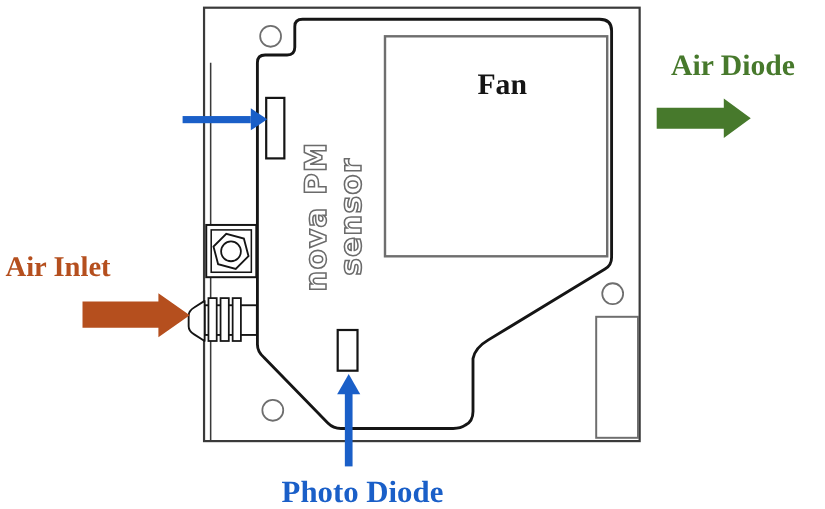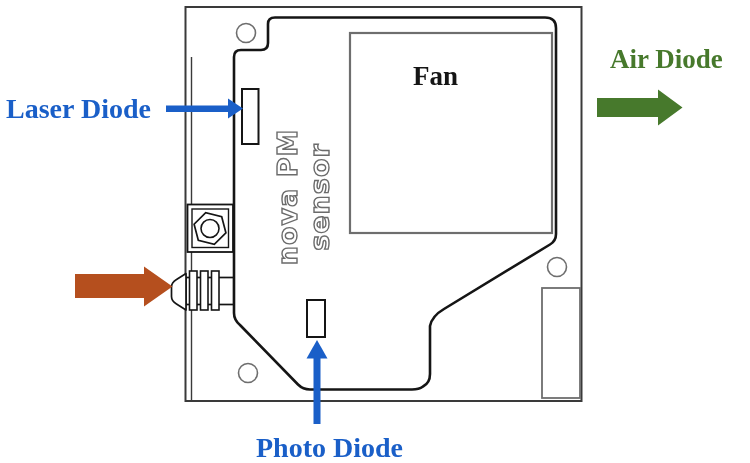--- a/index.html
+++ b/index.html
@@ -84,21 +84,21 @@
       <polygon points="306.5,358.5 317,340 327.5,358.5" class="arrow-blue"></polygon>
     </g>
 
     <polygon points="75,274 144,274 144,266.5 172.5,286.5 144,306.5 144,298 75,298" class="arrow-orange"></polygon>
 
     <polygon points="597,98 658,98 658,89.5 682.5,107.5 658,125.5 658,117 597,117" class="arrow-green"></polygon>
   </svg>
 
   <div class="silkscreen">nova PM sensor</div>
 
-  <div class="label blue" style="left:6px;top:95px;font-size:28px;">Laser Diode</div>
 
+  <div class="label orange" style="left:5px;top:230px;font-size:26px;">Air Inlet</div>
 
   <div class="label blue" style="left:256px;top:434px;font-size:28px;">Photo Diode</div>
 
   <div class="label green" style="left:610px;top:46px;font-size:27px;">Air Diode</div>
 
-  <div class="label ink" style="left:413px;top:63px;font-size:27px;font-family:Liberation Serif, serif;">Fan</div>
+  <div class="label ink" style="left:434px;top:63px;font-size:27px;font-family:Liberation Serif, serif;">Fan</div>
 </div>
 
 </body></html>

